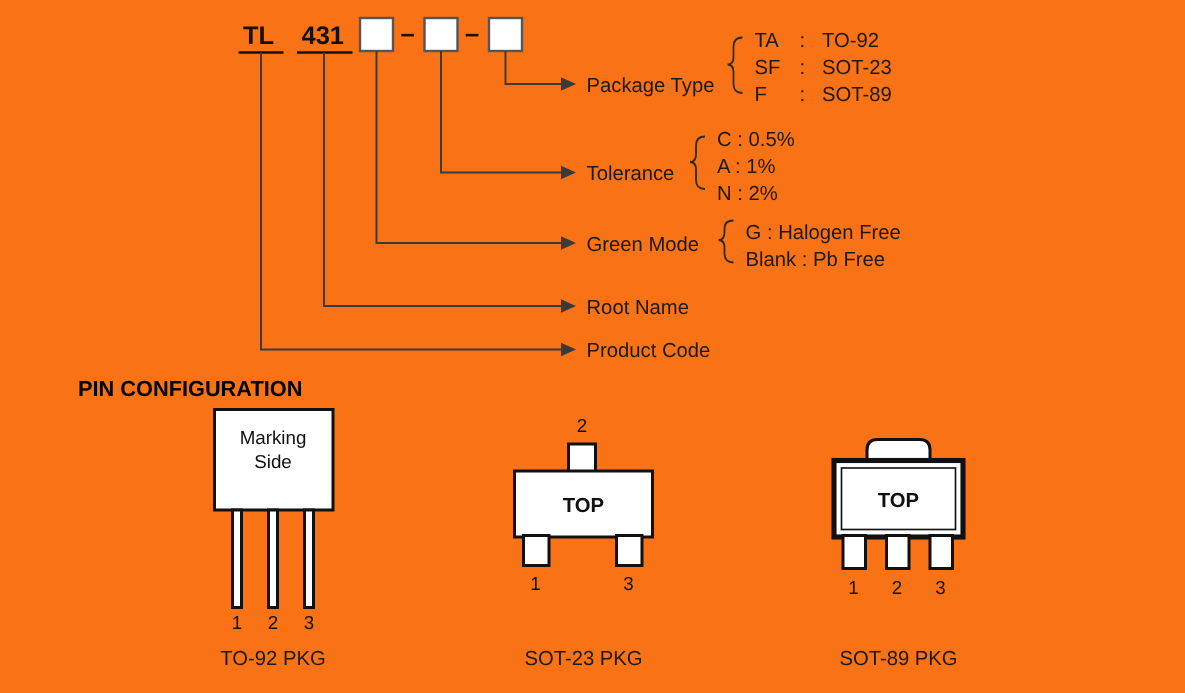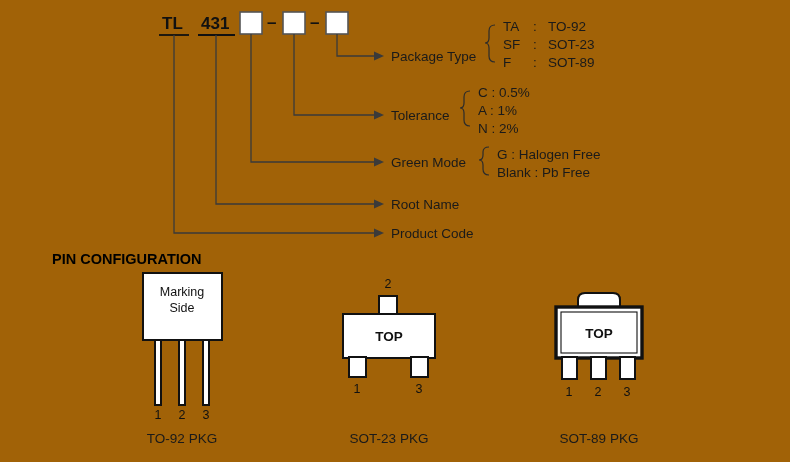--- a/index.html
+++ b/index.html
@@ -4,21 +4,21 @@
 <style>
   html, body {
     margin: 0;
     padding: 0;
     background: #ffffff;
   }
   #page {
     position: relative;
     width: 790px;
     height: 462px;
-    background: #a16207;
+    background: #f97316;
     font-family: "Liberation Sans", sans-serif;
     overflow: hidden;
   }
   svg { display: block; }
   .lbl {
     font-family: "Liberation Sans", sans-serif;
     font-size: 13.5px;
     fill: #1a1a1a;
   }
   .part-text {

